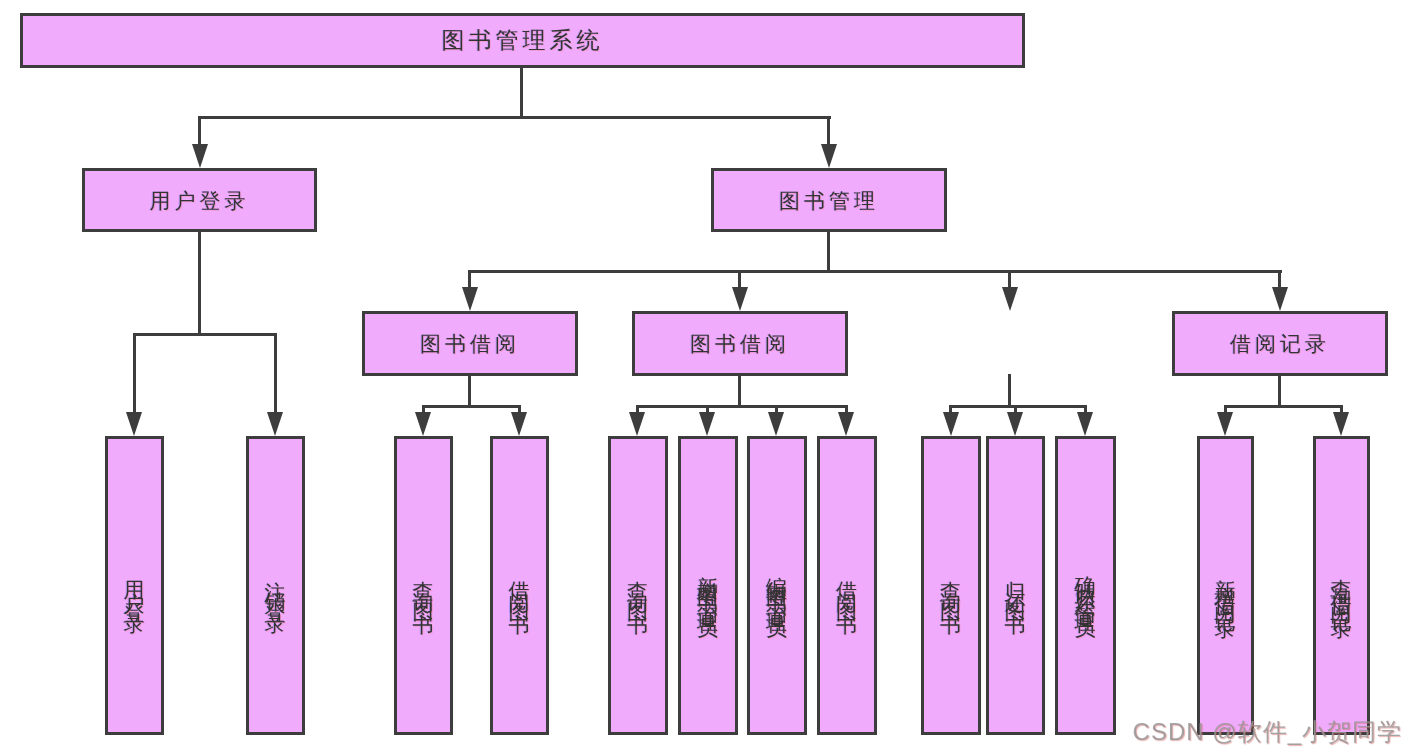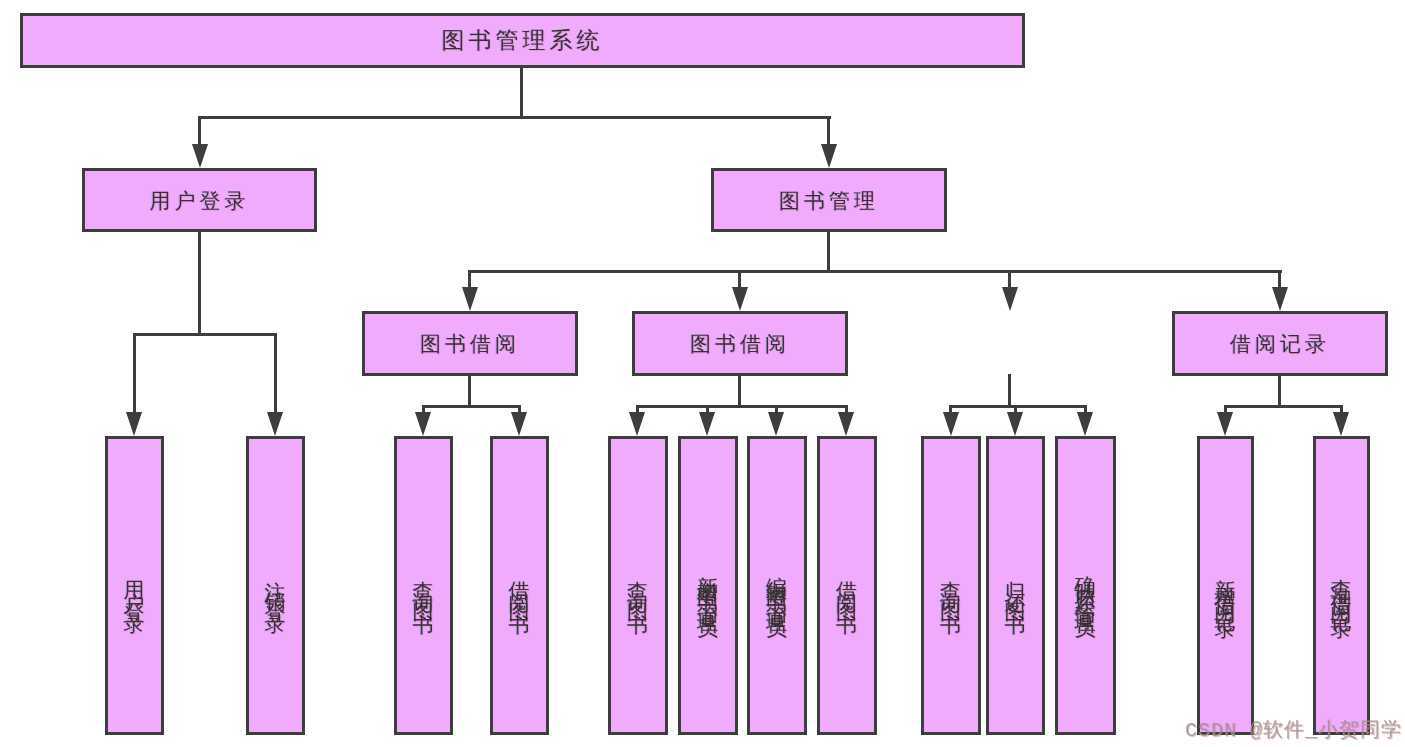--- a/index.html
+++ b/index.html
@@ -20,24 +20,24 @@
     writing-mode:vertical-rl;text-orientation:mixed;letter-spacing:11px;line-height:1;
   }
   .vbox.med span{letter-spacing:8px;}
   .vbox.long span{letter-spacing:6px;}
   .vl{position:absolute;width:3px;background:#3d3d3d;}
   .hl{position:absolute;height:3px;background:#3d3d3d;}
   .ar{position:absolute;width:0;height:0;
       border-left:8px solid transparent;border-right:8px solid transparent;
       border-top:24px solid #3d3d3d;}
   .watermark{
-    position:absolute;top:716px;right:3px;font-size:20px;letter-spacing:1px;
+    position:absolute;top:716px;right:3px;font-size:24px;letter-spacing:1px;
     color:rgba(150,150,150,0.85);z-index:10;
     text-shadow:1px 1px 1px rgba(216,96,96,0.5);
-    font-family:Liberation Mono, monospace;
+    font-family:Liberation Sans, sans-serif;
   }
 </style>
 </head>
 <body>
 
 <div class="canvas">
 
   <div class="box root" style="left:20px;top:13px;width:1005px;height:55px;">
     <span>图书管理系统</span>
   </div>

